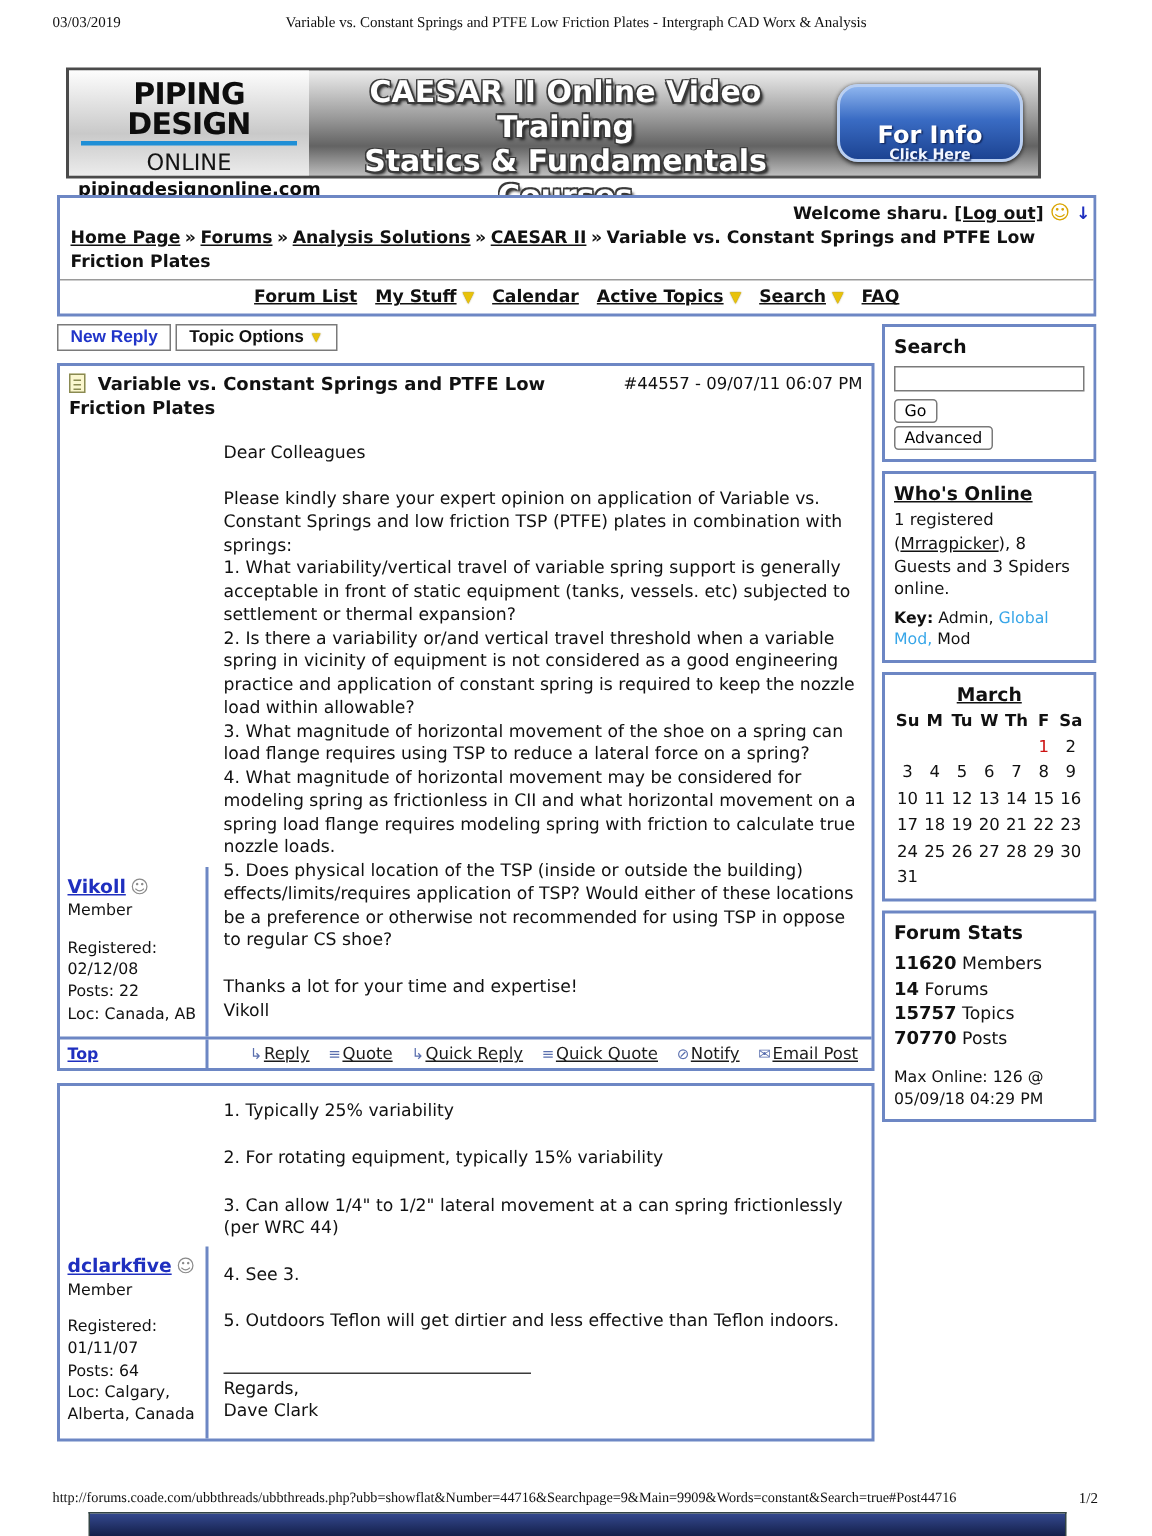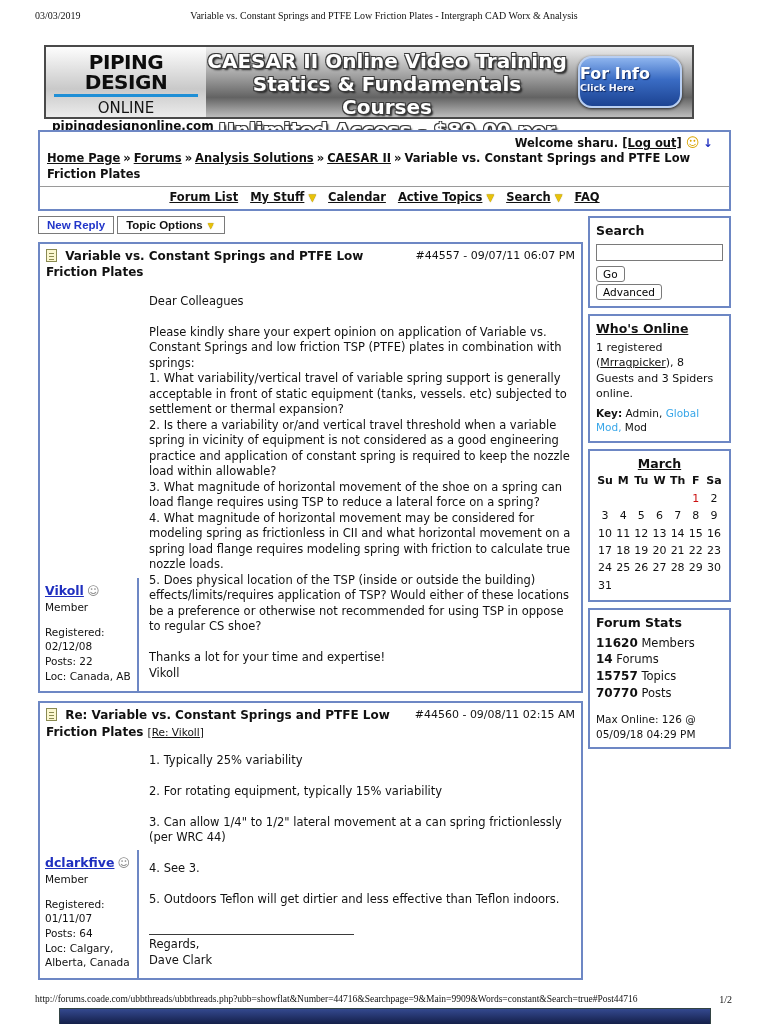--- a/index.html
+++ b/index.html
@@ -21,32 +21,32 @@
             display:flex; align-items:stretch; }
   .brand { width:160px; padding:5px 6px 3px; text-align:center;
            background:linear-gradient(to bottom,#fdfdfd 0%,#c9c9c9 60%,#ececec 100%); }
   .brand1 { font-size:20px; font-weight:bold; letter-spacing:-0.5px; color:#0d0d0d; line-height:20px; }
   .brand-bar { height:3px; background:#1f8fd6; margin:2px 2px 3px; }
   .brand2 { font-size:15px; color:#141414; line-height:16px; }
   .brand3 { font-size:12px; font-weight:bold; color:#0d0d0d; margin-top:3px; }
   .bheads { flex:1; text-align:center; padding-top:3px; }
   .bheads div { font-size:20px; font-weight:bold; color:#fff; line-height:23px;
                 text-shadow:-1px -1px 0 #3a3a3a,1px -1px 0 #3a3a3a,-1px 1px 0 #3a3a3a,1px 1px 0 #3a3a3a,2px 2px 2px #222; }
-  .cta { width:104px; height:52px; margin:auto 10px; border-radius:14px; cursor:pointer;
+  .cta { width:124px; height:52px; margin:auto 10px; border-radius:14px; cursor:pointer;
          background:linear-gradient(to bottom,#8db4ee 0%,#3a6cc4 45%,#1c4392 100%);
-         border:2px solid #b9cff2; box-shadow:0 1px 3px #222; padding-top:7px; }
+         border:2px solid #b9cff2; box-shadow:0 1px 3px #222; text-align:center; padding-top:23px; }
   .cta1 { font-size:16px; font-weight:bold; color:#fff; text-shadow:1px 1px 1px #10265c; line-height:17px; }
   .cta2 { font-size:9.5px; font-weight:bold; color:#f2f6ff; text-shadow:1px 1px 1px #10265c; }
 
   
   .main { position:absolute; left:38px; top:130px; width:693px; height:860px; overflow:hidden; }
   .bdr { border:2px solid #6d87c4; background:#fff; }
 
   .topbox { margin-bottom:5px; }
-  .welcome { text-align:right; padding:3px 16px 0; font-weight:bold; font-size:11.5px; }
+  .welcome { text-align:right; padding:3px 2px 0; font-weight:bold; font-size:11.5px; }
   .welcome a { color:#111; }
   .wsmiley { color:#d9a400; font-size:13px; }
   .warrow { color:#1f2fbf; }
   .crumbs { padding:0 7px 4px; font-weight:bold; font-size:11.5px; line-height:1.4; }
   .crumbs a { color:#111; }
   .crumb-cur { text-decoration:none; }
   .sep { padding:0 3px; }
   .nav { border-top:1px solid #9a9a9a; display:flex; justify-content:center; gap:12px; padding:3px 0 5px; font-weight:bold; font-size:11.5px; }
   .nav a { color:#111; }
   .dd { color:#e8c20a; text-shadow:0 0 1px #7a6400; font-size:10px; }
@@ -187,31 +187,34 @@
 1. What variability/vertical travel of variable spring support is generally acceptable in front of static equipment (tanks, vessels. etc) subjected to settlement or thermal expansion?
 2. Is there a variability or/and vertical travel threshold when a variable spring in vicinity of equipment is not considered as a good engineering practice and application of constant spring is required to keep the nozzle load within allowable?
 3. What magnitude of horizontal movement of the shoe on a spring can load flange requires using TSP to reduce a lateral force on a spring?
 4. What magnitude of horizontal movement may be considered for modeling spring as frictionless in CII and what horizontal movement on a spring load flange requires modeling spring with friction to calculate true nozzle loads.
 5. Does physical location of the TSP (inside or outside the building) effects/limits/requires application of TSP? Would either of these locations be a preference or otherwise not recommended for using TSP in oppose to regular CS shoe?
 
 Thanks a lot for your time and expertise!
 Vikoll</div>
             </div>
           </div>
+          <div class="pfoot">
+            <div class="topcell"><a>Top</a></div>
+            <div class="acts">
+              <span class="ai">↳</span><a>Reply</a>
+              <span class="ai">≡</span><a>Quote</a>
+              <span class="ai">↳</span><a>Quick Reply</a>
+              <span class="ai">≡</span><a>Quick Quote</a>
+              <span class="ai">⊘</span><a>Notify</a>
+              <span class="ai">✉</span><a>Email Post</a>
+            </div>
+          </div>
         </div>
 
         <div class="pbox bdr">
-          <div class="phead">
-            <div class="phl">
-              <span class="note-icon"></span>
-              <span>Re: Variable vs. Constant Springs and PTFE Low Friction Plates</span>
-              <a class="replyto">[Re: Vikoll]</a>
-            </div>
-            <div class="pid">#44560 - 09/08/11 02:15 AM</div>
-          </div>
           <div class="pmain">
             <div class="ucol">
               <div><a class="uname">dclarkfive</a><span class="usmiley">☺</span></div>
               <div class="urole">Member</div>
               <div class="pre">Registered:
 01/11/07</div>
               <div>Posts: 64</div>
               <div>Loc: Calgary, Alberta, Canada</div>
             </div>
             <div class="bcol">

